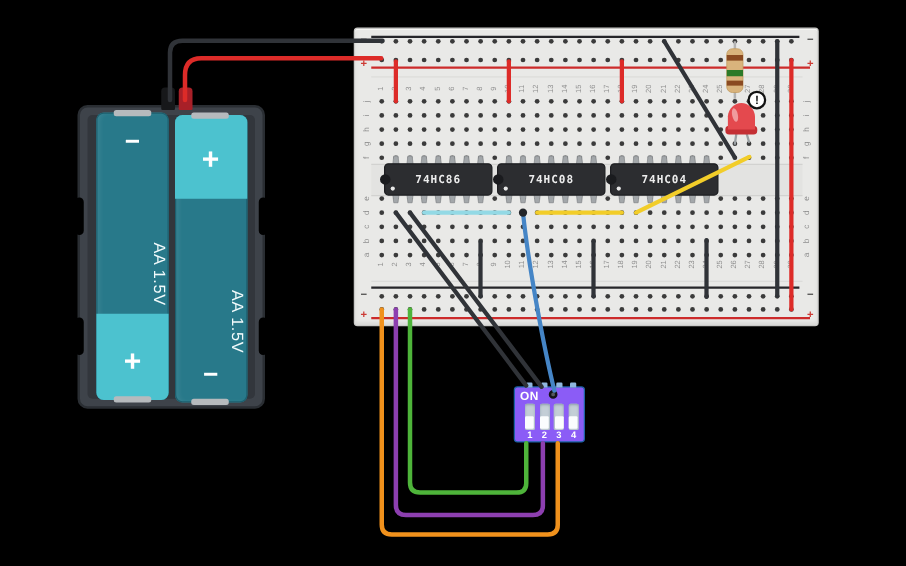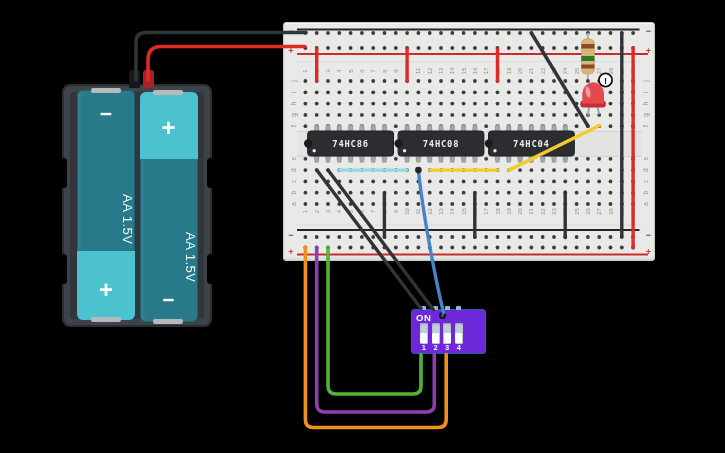--- a/index.html
+++ b/index.html
@@ -19,21 +19,21 @@
   .bat-notch{position:absolute;width:7px;height:30px;background:#000;border-radius:4px;}
   .bat-nub{position:absolute;top:-16px;width:11px;height:18px;border-radius:3px 3px 1px 1px;}
   .cell{position:absolute;width:58px;height:230px;border-radius:6px;background:#28798a;
         overflow:hidden;box-shadow:inset 0 0 0 1px #1d5f6e, inset 3px 0 4px rgba(255,255,255,.08);}
   .cell .light{position:absolute;left:0;width:100%;background:#4cc2cf;}
   .cell .sym{position:absolute;width:100%;text-align:center;color:#fff;font-weight:bold;}
   .cell .vlabel{position:absolute;width:100%;text-align:center;color:#f2fbfc;font-size:13px;
                 letter-spacing:.5px;writing-mode:vertical-rl;left:0;display:flex;justify-content:center;}
   .cap{position:absolute;width:30px;height:5px;background:#b6babd;border-radius:2px;left:14px;}
   
-  .dip{position:absolute;left:411px;top:309px;width:75px;height:45px;background:#6d28d9;
+  .dip{position:absolute;left:411px;top:309px;width:57px;height:45px;background:#8b5cf6;
        border:1px solid #1d63a6;border-radius:3px;z-index:3;padding-left:44px;}
   .dip .on{position:absolute;left:4px;top:2px;color:#fff;font-size:9.5px;font-weight:bold;letter-spacing:.5px;}
   .dip .dot{position:absolute;left:27px;top:1.5px;width:7px;height:7px;border-radius:50%;
             background:#55585e;border:2.5px solid #141518;}
   .dip .nub{position:absolute;top:-4px;width:5px;height:4px;background:#8fb6de;border-radius:1px 1px 0 0;}
   .dip .track{position:absolute;top:13px;width:8px;height:21px;background:#c3ced6;border-radius:1.5px;
               box-shadow:inset 0 1px 2px #8fa0ad;}
   .dip .knob{position:absolute;bottom:1px;left:.5px;width:7px;height:10px;background:#fbfdfe;border-radius:1px;}
   .dip .num{position:absolute;top:33px;width:9px;text-align:center;color:#fff;font-size:7.5px;font-weight:bold;}
 </style>

